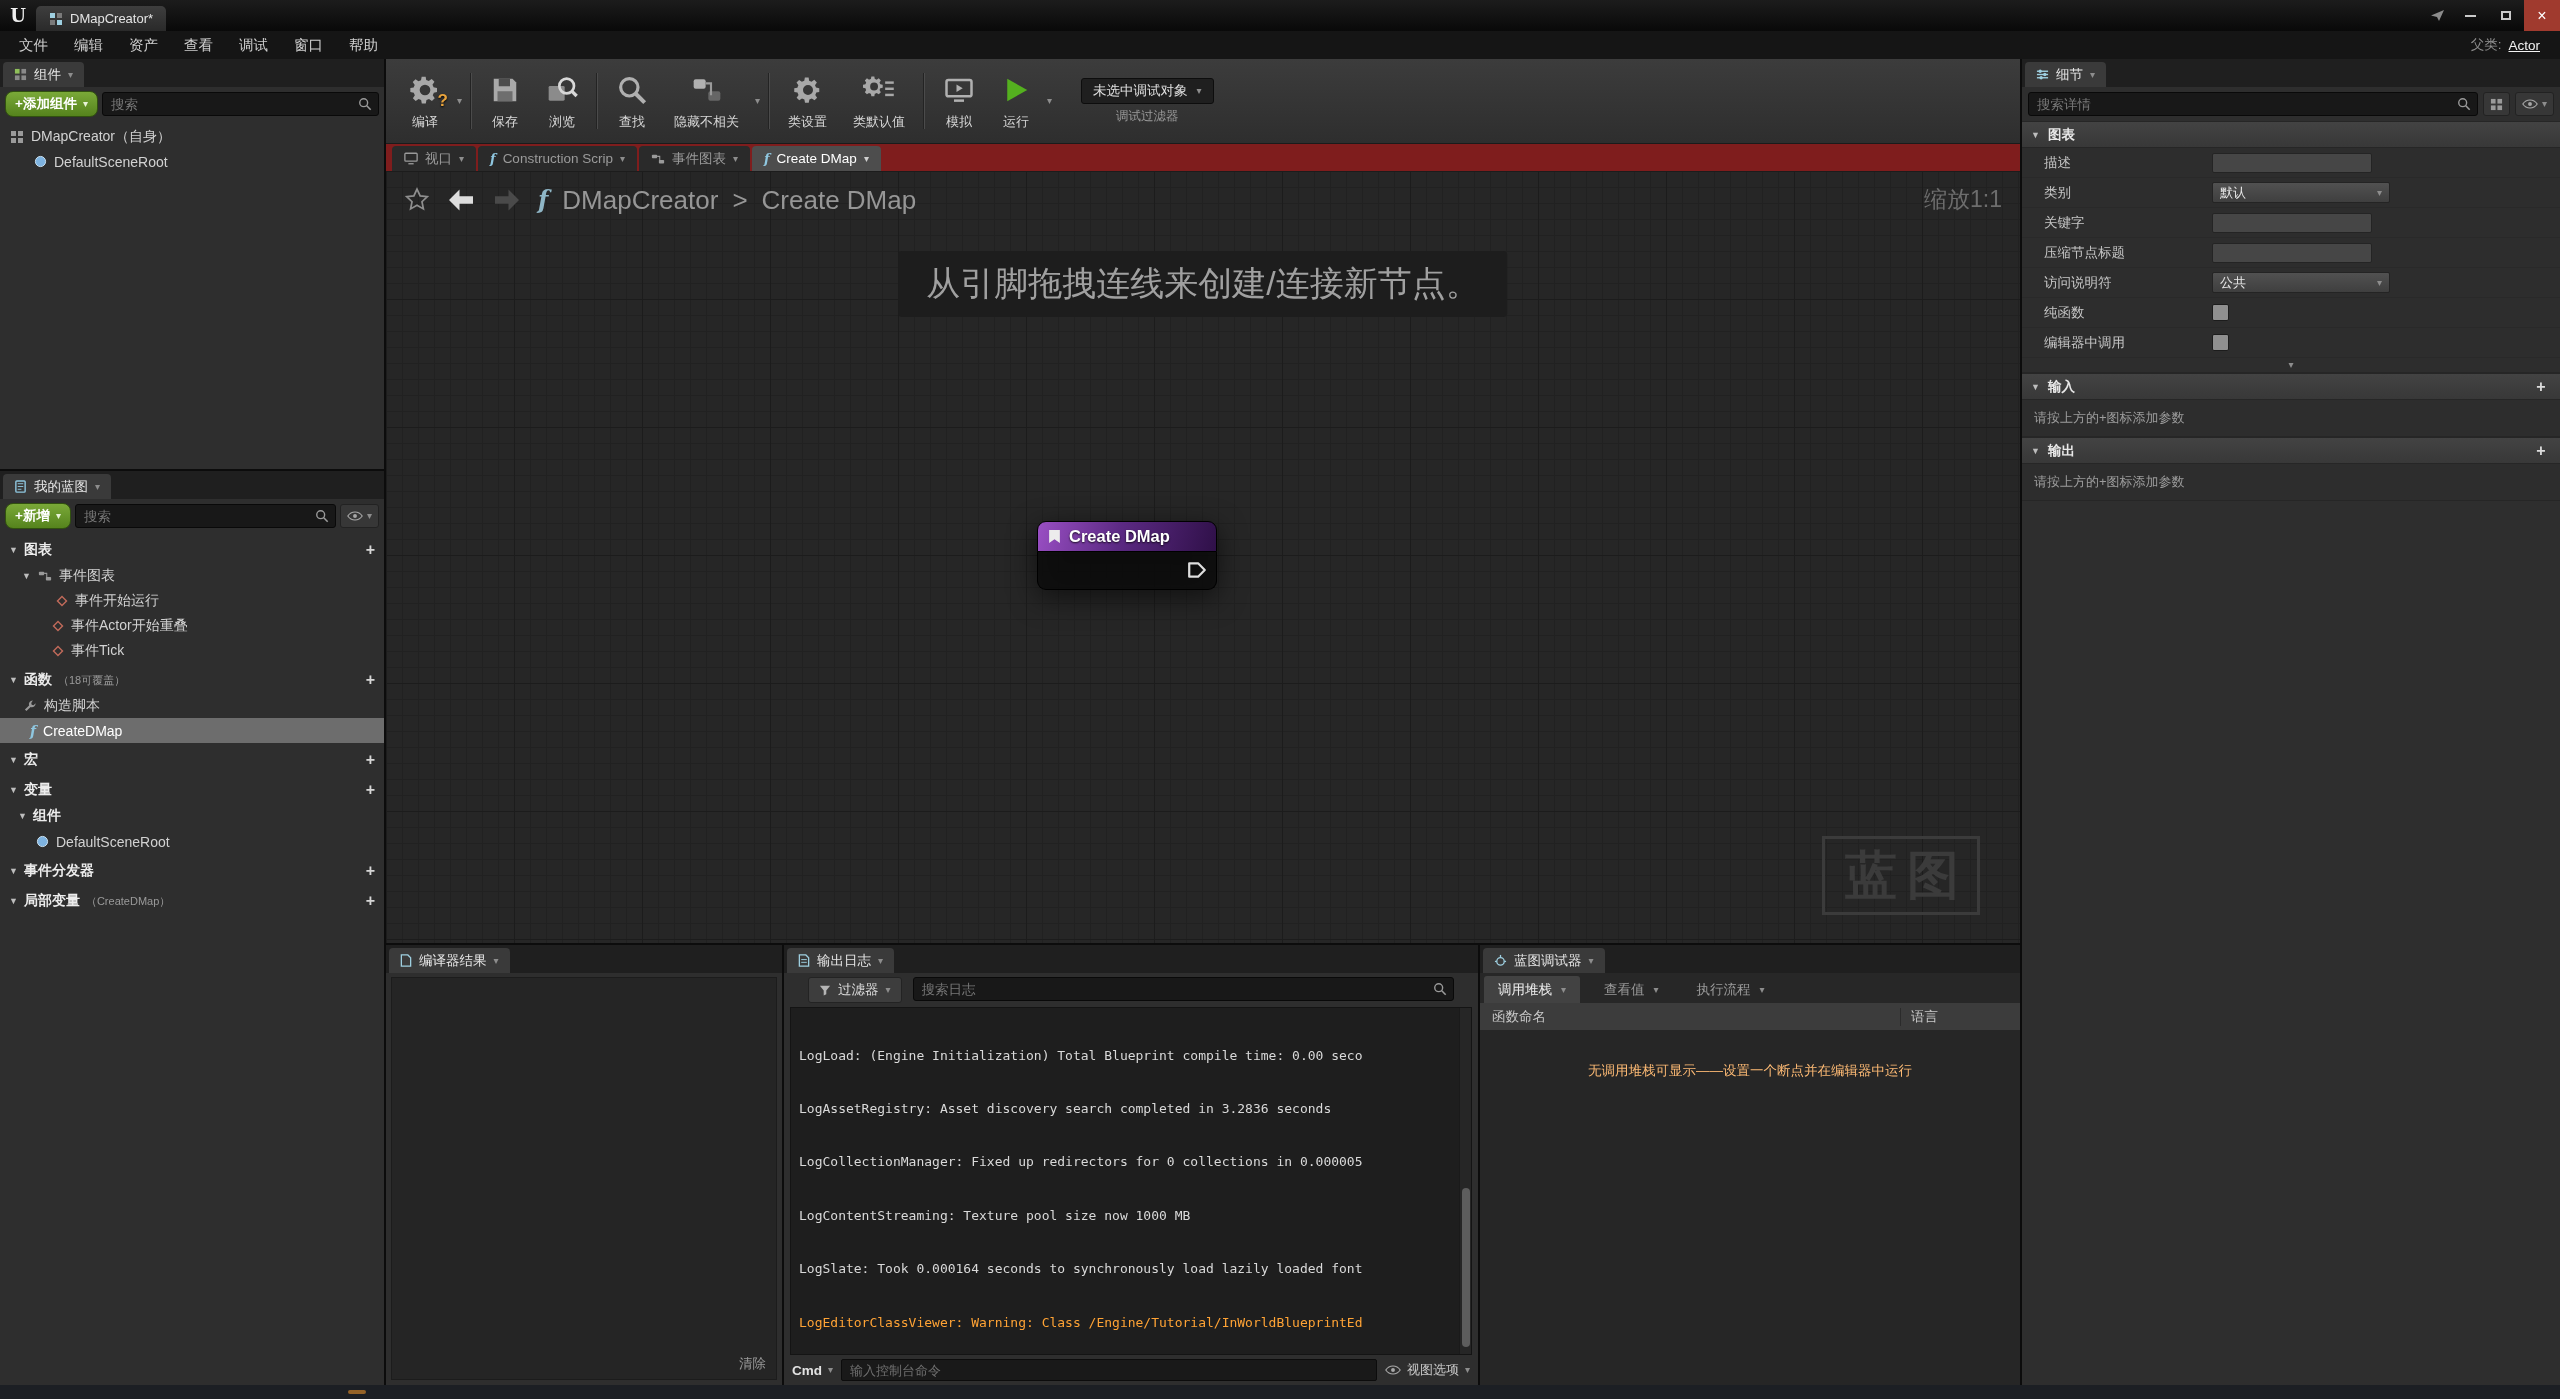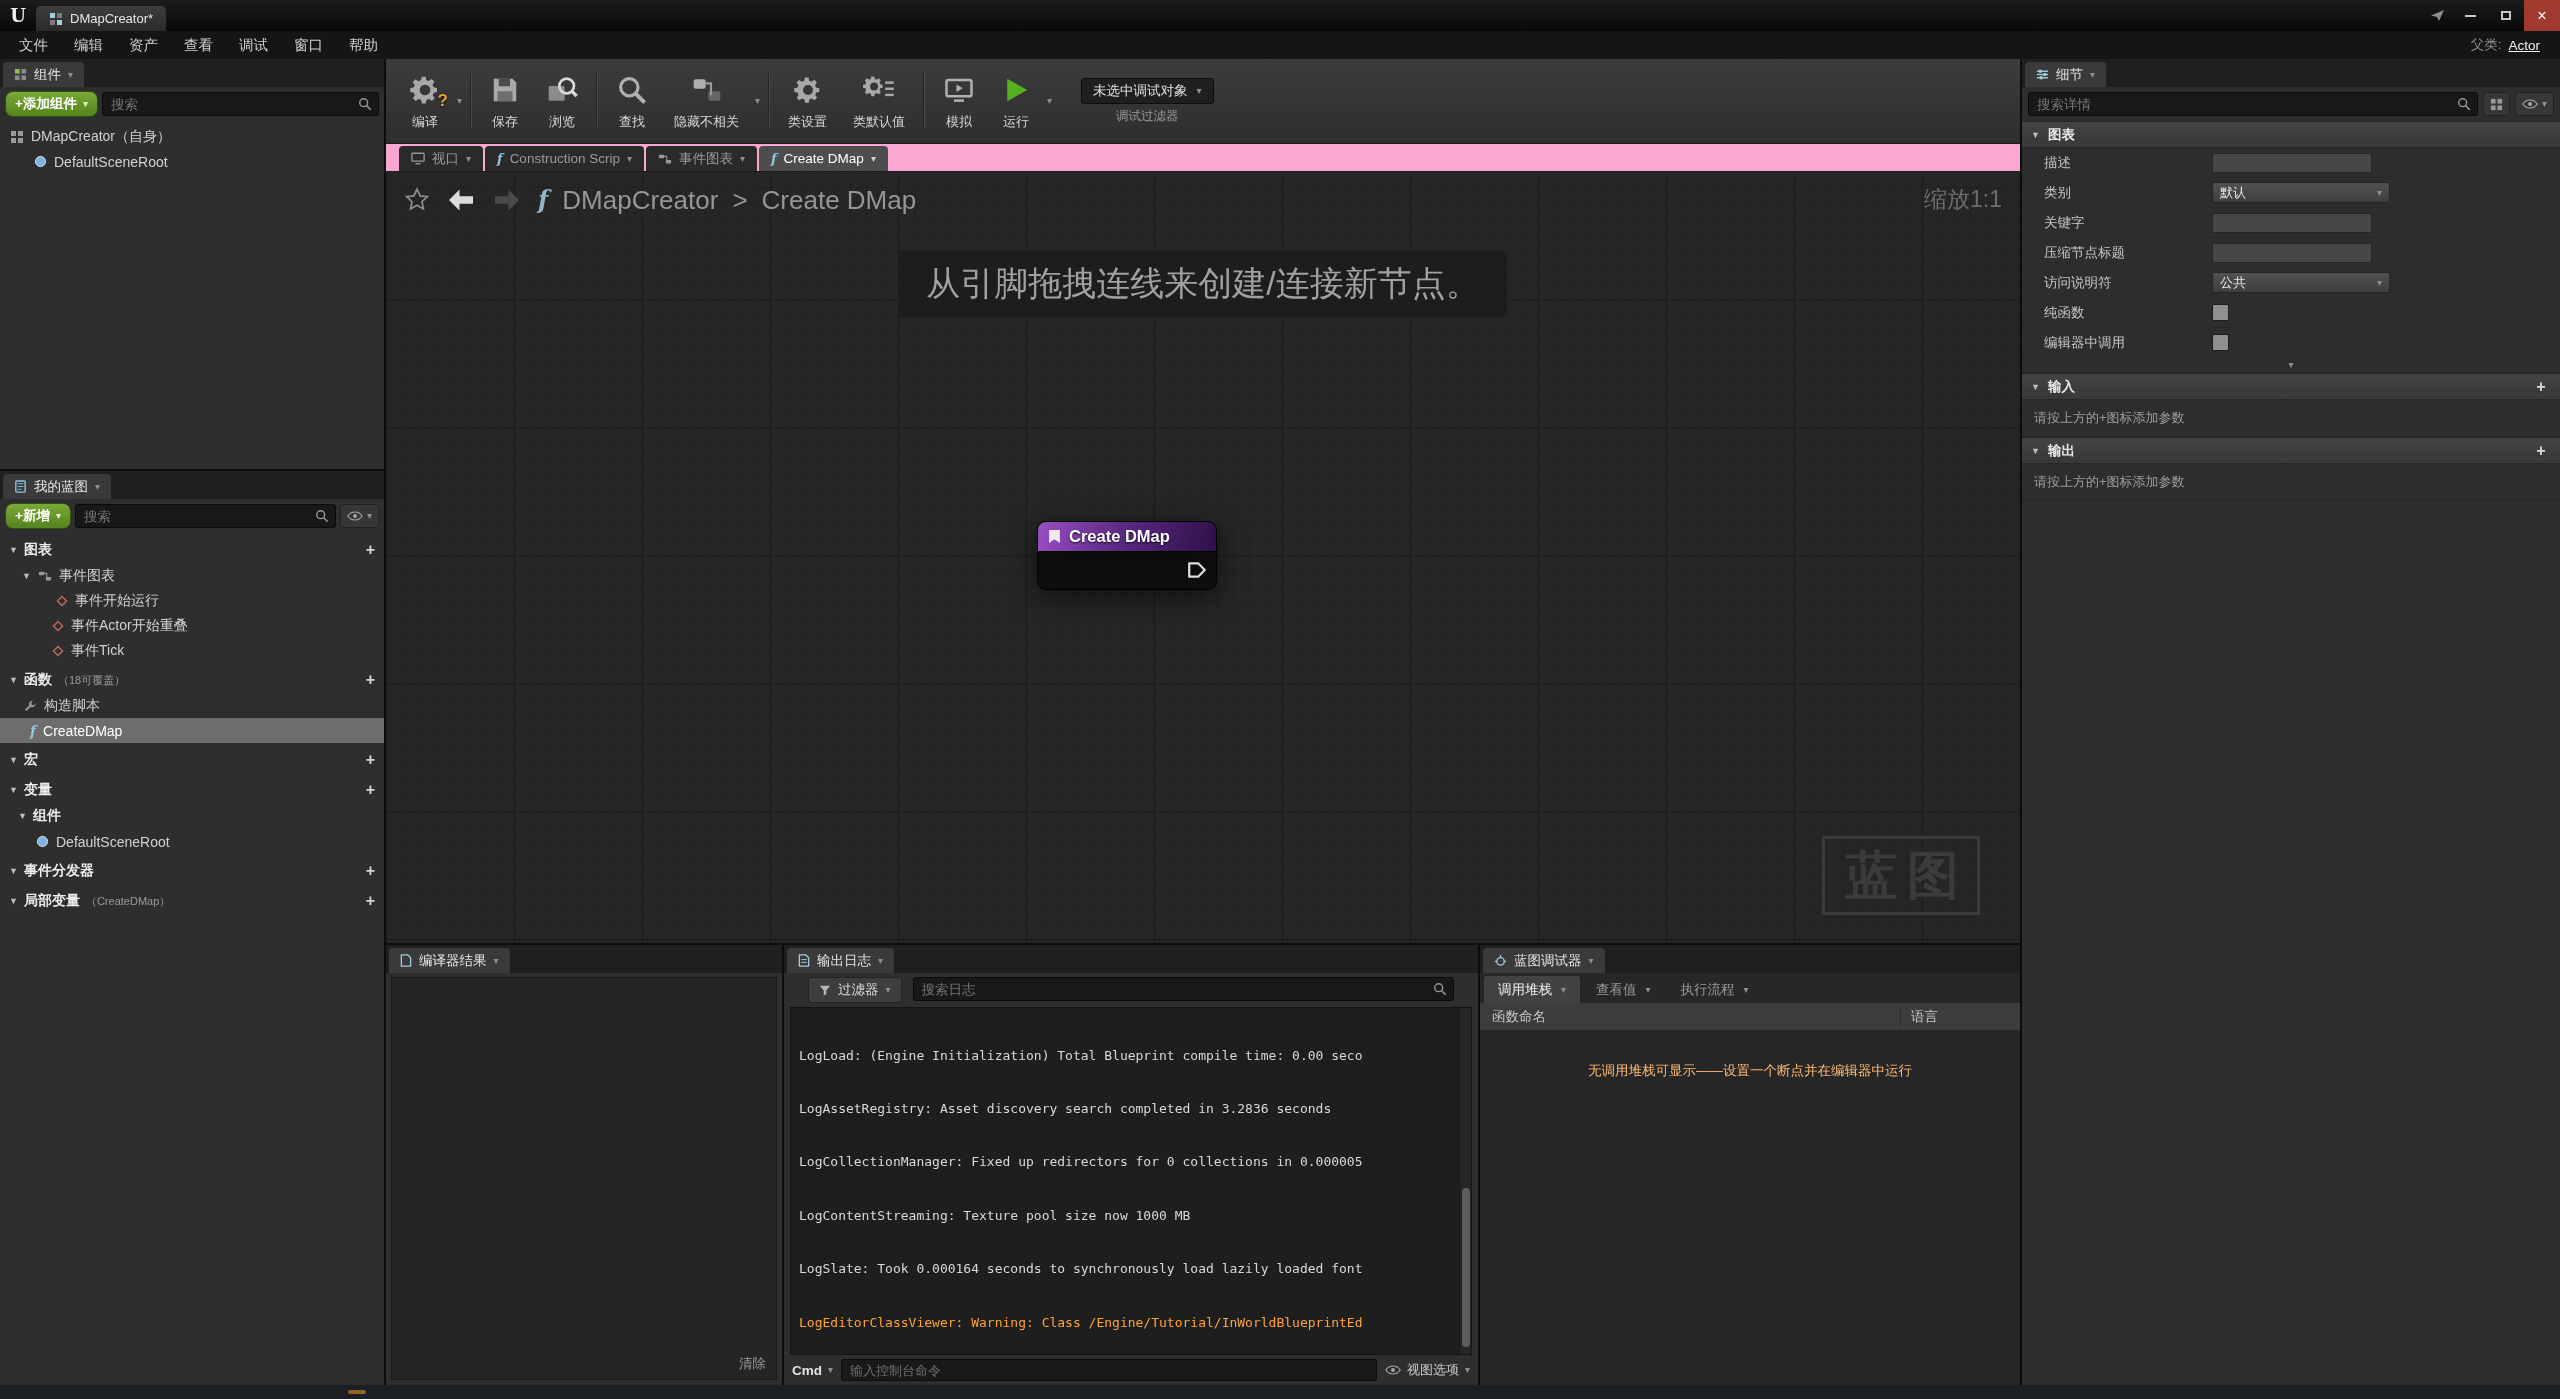--- a/index.html
+++ b/index.html
@@ -57,21 +57,21 @@
 .tbtn{display:flex;flex-direction:column;align-items:center;justify-content:center;gap:5px;padding:4px 13px}
 .tbtn .lbl{font-size:13px;color:#d6d6d6;white-space:nowrap}
 .tbtn .ic{height:36px;display:flex;align-items:center;justify-content:center;position:relative}
 .tsep{width:0;border-left:1px solid #232323;border-right:1px solid #4b4b4b;height:56px;margin:0 5px}
 .tb-caret{align-self:center;padding:0 3px}
 .qbadge{position:absolute;right:-7px;bottom:-3px;color:#e8a33d;font-size:17px;font-weight:700;text-shadow:0 1px 2px #000}
 .debug-box{margin-left:26px;display:flex;flex-direction:column;align-items:center;gap:4px}
 .debug-drop{background:#1f1f1f;border:1px solid #0d0d0d;border-radius:3px;color:#e0e0e0;font-size:13.5px;padding:3px 11px;display:flex;gap:9px;align-items:center}
 .debug-lbl{font-size:12.5px;color:#9a9a9a}
 
-.tabbar{height:27px;background:#f9a8d4;display:flex;align-items:flex-end;padding-left:13px;gap:2px;flex:none}
+.tabbar{height:27px;background:#7f1d1d;display:flex;align-items:flex-end;padding-left:6px;gap:2px;flex:none}
 .dtab{height:25px;border-radius:4px 4px 0 0;background:#2a2a2a;color:#9a9a9a;display:flex;align-items:center;gap:7px;padding:0 12px;font-size:13.5px}
 .dtab.active{background:#4d4d4d;color:#fff}
 
 .graph{flex:1;position:relative;overflow:hidden;background-color:#262626;background-image:linear-gradient(#1c1c1c 1px,transparent 1px),linear-gradient(90deg,#1c1c1c 1px,transparent 1px),linear-gradient(#212121 1px,transparent 1px),linear-gradient(90deg,#212121 1px,transparent 1px);background-size:128px 128px,128px 128px,16px 16px,16px 16px}
 .bcrumb{position:absolute;top:0;left:0;right:0;height:58px;display:flex;align-items:center;gap:16px;padding:0 18px}
 .bc-text{font-size:26px;color:#969696;display:flex;gap:14px;align-items:center}
 .zoom{position:absolute;top:13px;right:18px;font-size:23px;color:#6d6d6d}
 .hint{position:absolute;top:80px;left:50%;transform:translateX(-50%);background:#1d1d1d;border-radius:4px;padding:10px 28px;font-size:34px;color:#a0a0a0;white-space:nowrap}
 .node{position:absolute;left:651px;top:350px;width:180px;filter:drop-shadow(0 8px 14px rgba(0,0,0,.65))}
 .node-head{background:linear-gradient(105deg,#9a4fc4,#5c2a84 45%,#2f1048);border:1px solid #000;border-radius:9px 9px 0 0;padding:5px 10px;display:flex;align-items:center;gap:8px;color:#fff;font-size:16.5px;font-weight:700;text-shadow:0 1px 2px rgba(0,0,0,.8)}
@@ -89,21 +89,21 @@
 .filters-btn{background:#3d3d3d;border:1px solid #232323;border-radius:3px;display:flex;align-items:center;gap:7px;padding:3px 10px;font-size:13.5px;color:#ddd;flex:none}
 .logbox{flex:1;margin:0 6px;background:#1e1e1e;border:1px solid #141414;position:relative;overflow:hidden;font-family:"DejaVu Sans Mono",monospace;font-size:13px;line-height:17.8px;color:#d9d9d9;padding:3px 18px 3px 8px;white-space:pre}
 .logbox .warn{color:#ffa335}
 .vscroll{position:absolute;top:0;right:0;bottom:0;width:12px;background:#262626;border-left:1px solid #1a1a1a}
 .vthumb{position:absolute;left:2px;width:8px;border-radius:4px;background:#5d5d5d;top:52%;height:46%}
 .cmd-row{height:30px;display:flex;align-items:center;gap:8px;padding:2px 8px;flex:none}
 .cmd-lbl{font-size:13.5px;font-weight:700;color:#e2e2e2;display:flex;gap:6px;align-items:center}
 .cmd-input{flex:1;height:22px;background:#191919;border:1px solid #0c0c0c;border-radius:2px;color:#bbb;font-size:13px;padding:0 8px;min-width:0}
 .cmd-input::placeholder{color:#6f6f6f}
 .view-opts{display:flex;align-items:center;gap:6px;font-size:13px;color:#c8c8c8;flex:none}
-.sub-tabs{height:30px;display:flex;align-items:flex-end;padding-left:4px;gap:2px;background:#272727;flex:none}
+.sub-tabs{height:30px;display:flex;align-items:flex-end;padding-left:4px;gap:10px;background:#272727;flex:none}
 .stab{height:27px;display:flex;align-items:center;gap:9px;padding:0 14px;font-size:13.5px;color:#9a9a9a;border-radius:3px 3px 0 0}
 .stab.active{background:#424242;color:#eee}
 .dbg-cols{height:27px;background:#3c3c3c;display:flex;align-items:center;font-size:13.5px;color:#c9c9c9;flex:none}
 .dbg-col1{flex:1;padding-left:12px}
 .dbg-col2{width:120px;padding-left:10px;border-left:1px solid #2b2b2b}
 .dbg-body{flex:1;background:#262626;text-align:center;padding-top:32px;font-size:13.5px;color:#fdba74}
 
 .right-col .panel{height:100%}
 .dsearch-row{display:flex;gap:5px;padding:5px 6px;align-items:center;flex:none}
 .sect-head{height:27px;background:linear-gradient(#434343,#383838);border-top:1px solid #262626;border-bottom:1px solid #262626;display:flex;align-items:center;gap:8px;padding:0 9px;font-size:13.5px;font-weight:700;color:#e8e8e8;flex:none;position:relative}

